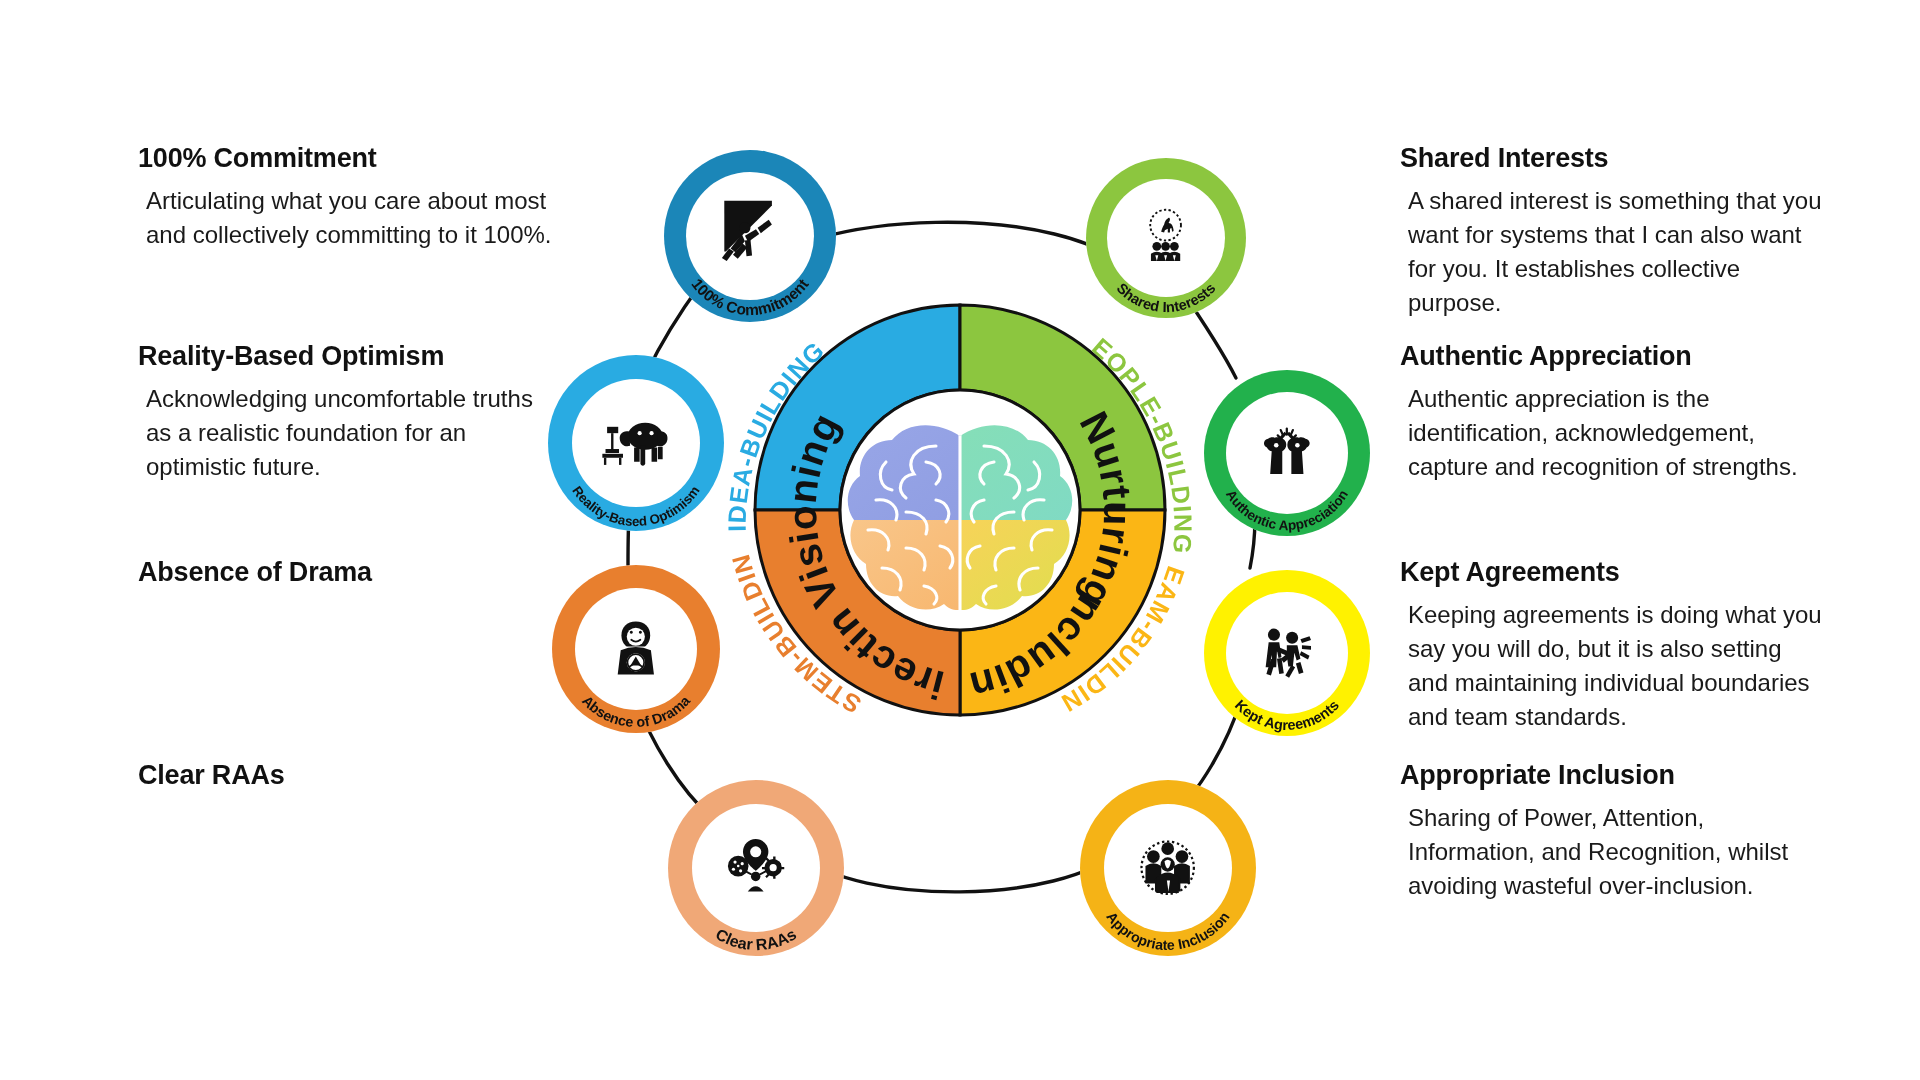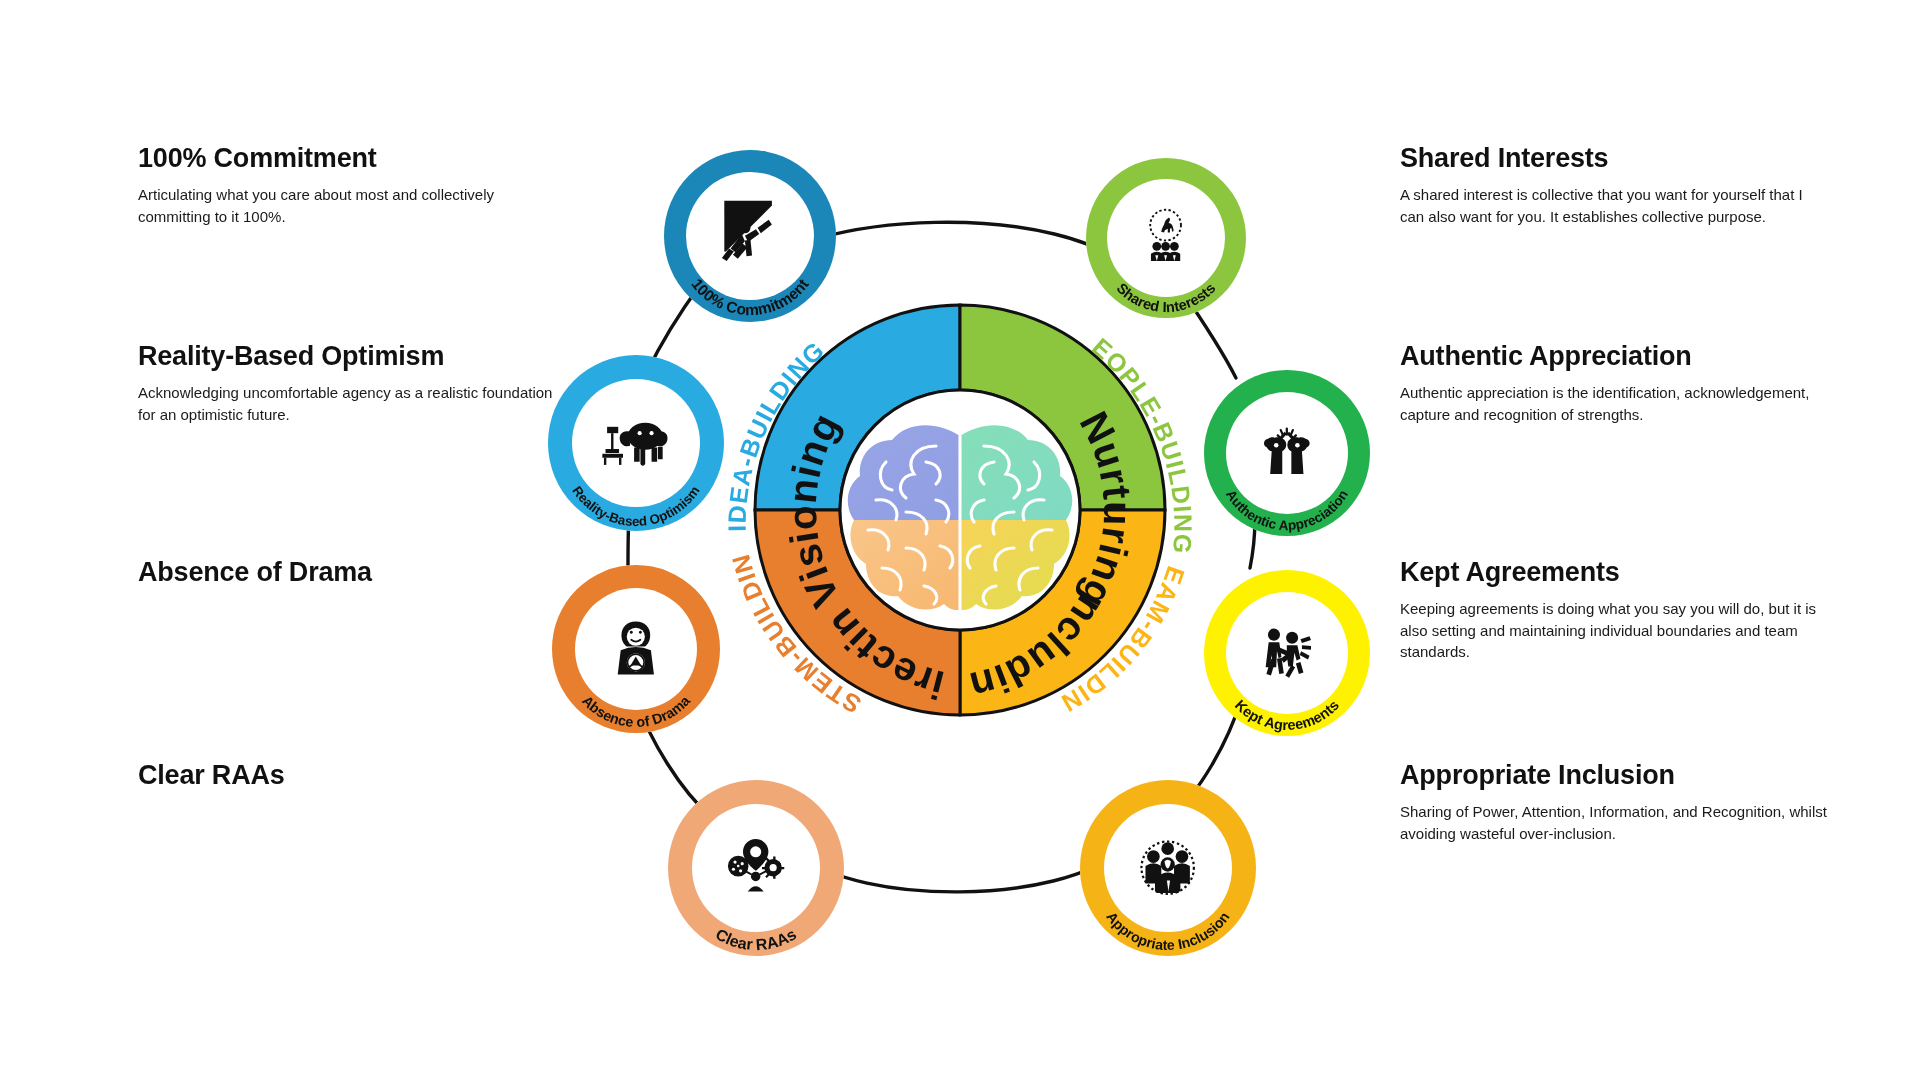--- a/index.html
+++ b/index.html
@@ -35,22 +35,22 @@
 
   .block h3 {
     margin: 0 0 11px 0;
     font-size: 27px;
     font-weight: bold;
     letter-spacing: -0.2px;
     color: #111111;
     line-height: 1.12;
   }
   .block p {
-    margin: 0;
-    font-size: 15px;
+    margin: 8px;
+    font-size: 24px;
     line-height: 1.42;
     color: #1a1a1a;
     font-weight: normal;
   }
 
   
   #wheel-wrap {
     position: absolute;
     left: 700px;
     top: 250px;
@@ -510,34 +510,34 @@
     </svg>
   </div>
 
   <div class="col col-left">
     <div class="block" style="top:143px;">
       <h3>100% Commitment</h3>
       <p>Articulating what you care about most and collectively committing to it 100%.</p>
     </div>
     <div class="block" style="top:341px;">
       <h3>Reality-Based Optimism</h3>
-      <p>Acknowledging uncomfortable agency as a realistic foundation for an optimistic future.</p>
+      <p>Acknowledging uncomfortable truths as a realistic foundation for an optimistic future.</p>
     </div>
     <div class="block" style="top:557px;">
       <h3>Absence of Drama</h3>
     </div>
     <div class="block" style="top:760px;">
       <h3>Clear RAAs</h3>
     </div>
   </div>
 
   <div class="col col-right">
     <div class="block" style="top:143px;">
       <h3>Shared Interests</h3>
-      <p>A shared interest is collective that you want for yourself that I can also want for you. It establishes collective purpose.</p>
+      <p>A shared interest is something that you want for systems that I can also want for you. It establishes collective purpose.</p>
     </div>
     <div class="block" style="top:341px;">
       <h3>Authentic Appreciation</h3>
       <p>Authentic appreciation is the identification, acknowledgement, capture and recognition of strengths.</p>
     </div>
     <div class="block" style="top:557px;">
       <h3>Kept Agreements</h3>
       <p>Keeping agreements is doing what you say you will do, but it is also setting and maintaining individual boundaries and team standards.</p>
     </div>
     <div class="block" style="top:760px;">

